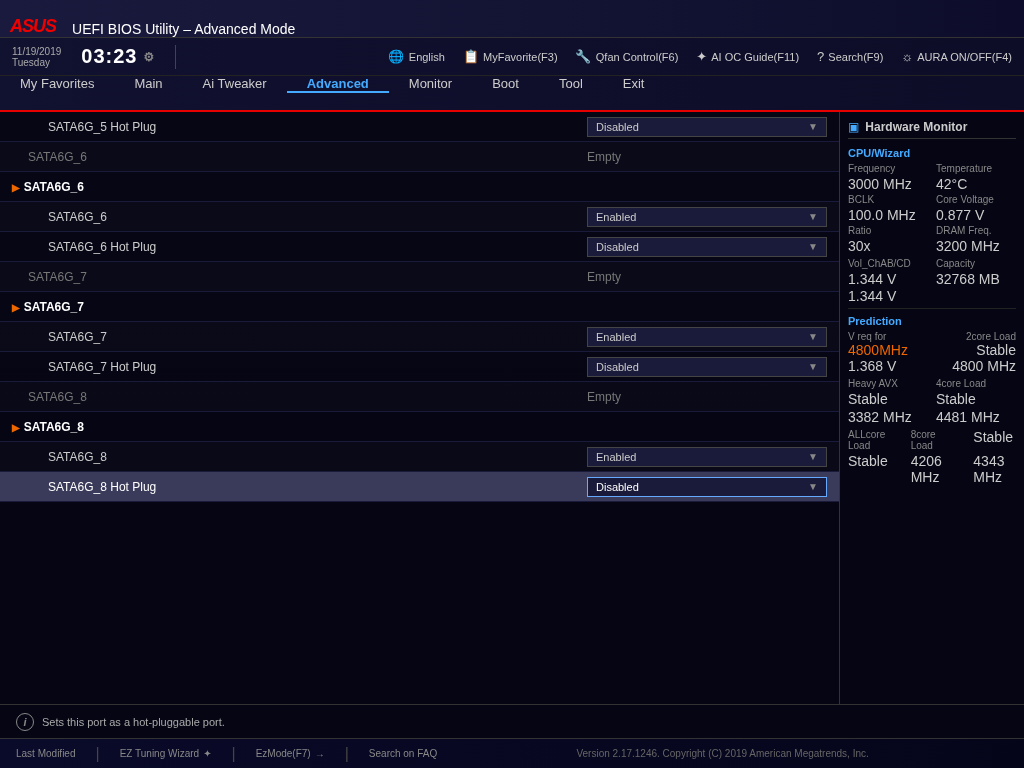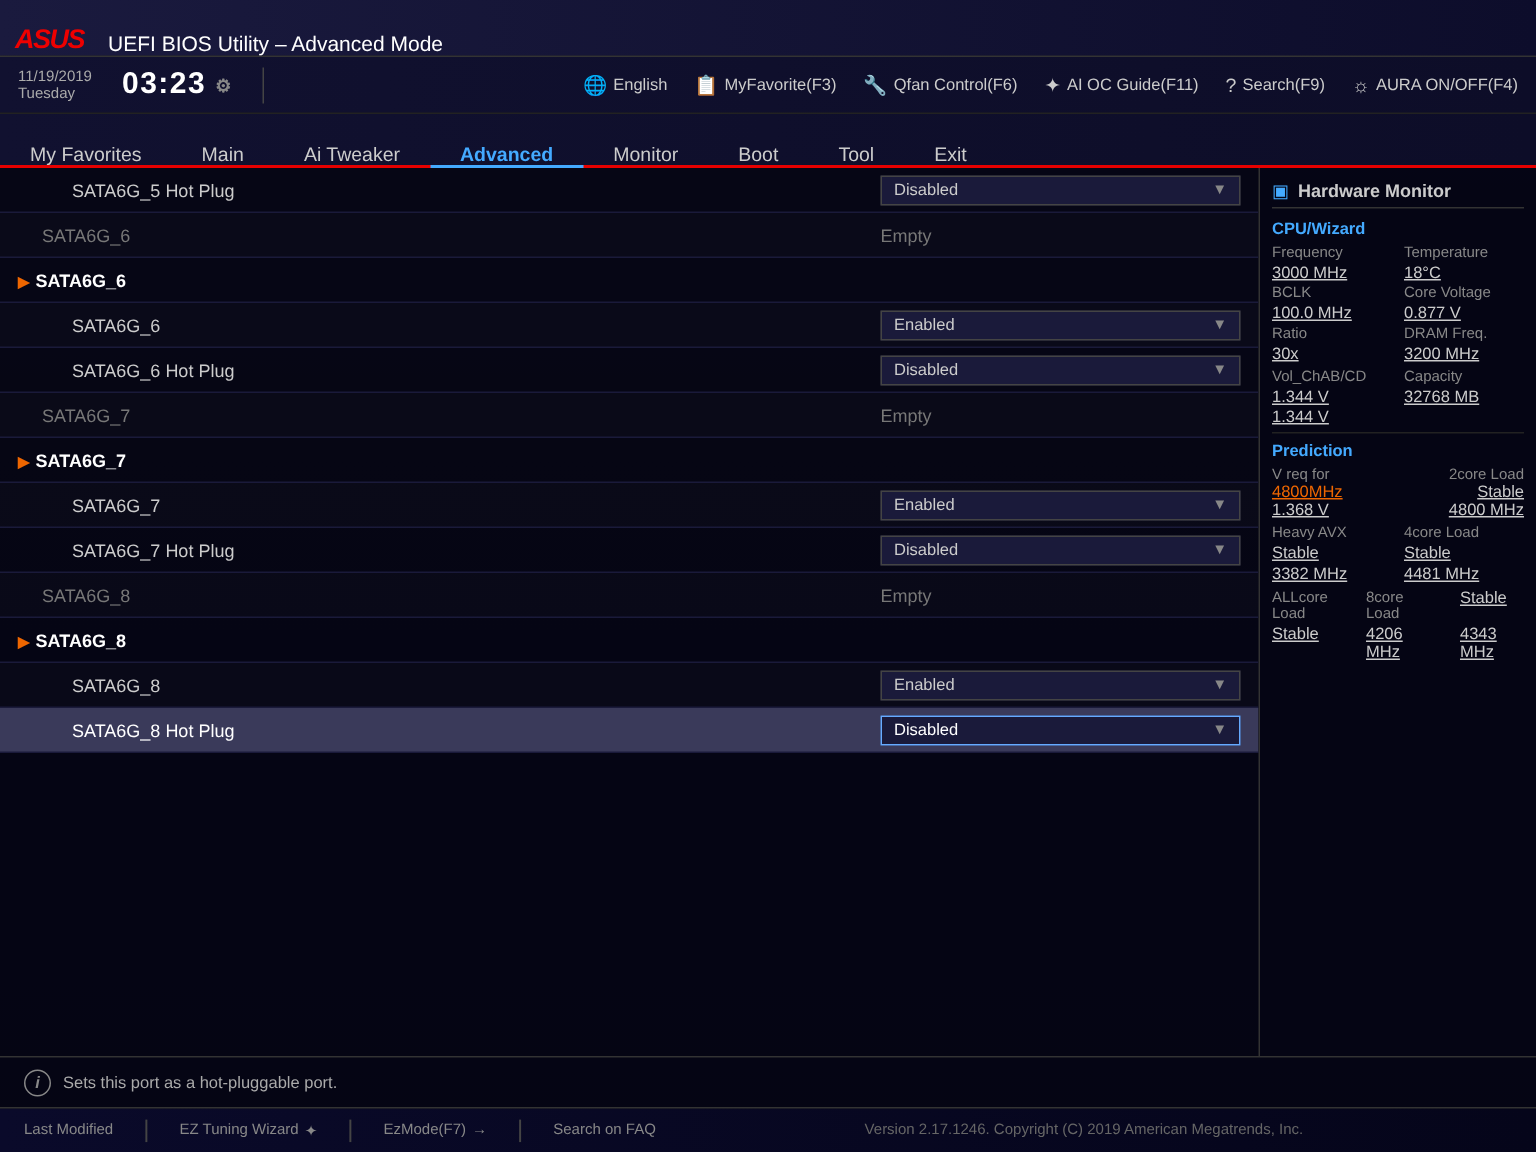--- a/index.html
+++ b/index.html
@@ -84,21 +84,21 @@
     }
     .toolbar-item .icon { font-size: 13px; }
 
     
     .nav-bar {
       position: relative;
       z-index: 10;
       background: linear-gradient(90deg, #111130 0%, #0d0d28 100%);
       height: 36px;
       display: flex;
-      align-items: flex-end;
+      align-items: flex-start;
       border-bottom: 2px solid #e60000;
     }
 
     .nav-item {
       color: #ccc;
       font-size: 13px;
       padding: 0 20px;
       display: flex;
       align-items: center;
       cursor: pointer;
@@ -212,22 +212,21 @@
       margin-bottom: 4px;
     }
 
     .metric-label {
       color: #888;
       font-size: 10px;
     }
 
     .metric-value {
       color: #ccc;
-      font-size: 11px;
-      text-decoration: underline;
+      font-size: 14px;
     }
 
     .metric-value.highlight {
       color: #e60;
     }
 
     .divider { height: 1px; background: #222; margin: 4px 0; }
 
     
     .info-bar {
@@ -478,21 +477,21 @@
       <span style="color:#4af;font-size:12px;">▣</span>
       <span class="hw-monitor-title">Hardware Monitor</span>
     </div>
 
     <div class="section-title">CPU/Wizard</div>
 
     <div class="metrics-grid">
       <div class="metric-label">Frequency</div>
       <div class="metric-label">Temperature</div>
       <div class="metric-value">3000 MHz</div>
-      <div class="metric-value">18°C</div>
+      <div class="metric-value">42°C</div>
 
       <div class="metric-label">BCLK</div>
       <div class="metric-label">Core Voltage</div>
       <div class="metric-value">100.0 MHz</div>
       <div class="metric-value">0.877 V</div>
 
       <div class="metric-label">Ratio</div>
       <div class="metric-label">DRAM Freq.</div>
       <div class="metric-value">30x</div>
       <div class="metric-value">3200 MHz</div>

